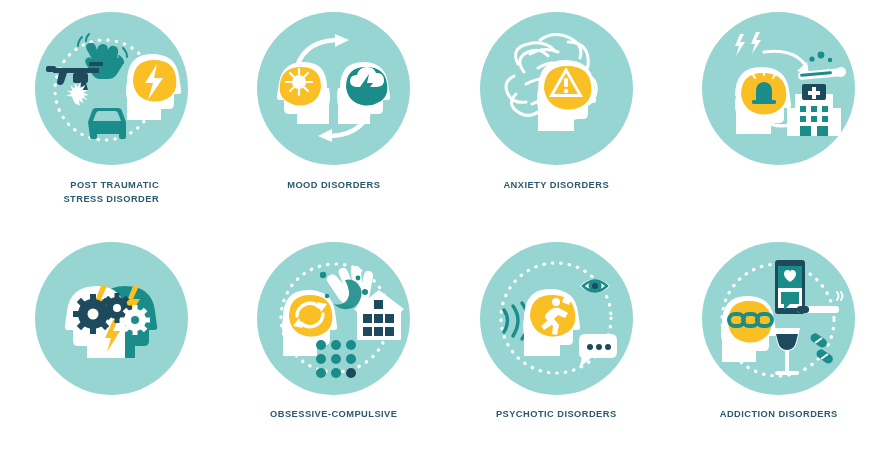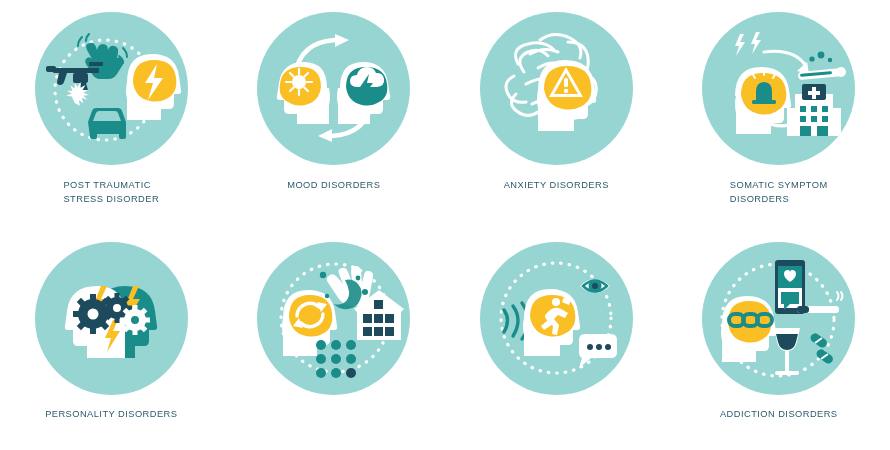--- a/index.html
+++ b/index.html
@@ -18,24 +18,24 @@
   .circle{
     position:relative;
     width:153px;height:153px;border-radius:50%;
     background:#96d5d2;
     margin-top:12px;
     overflow:hidden;
   }
   .cell.row2 .circle{margin-top:10px;}
   .label{
     margin-top:14px;
-    text-align:left;
+    text-align:right;
     color:#2c5a6e;
     font-size:9.3px;
-    font-weight:normal;
+    font-weight:bold;
     letter-spacing:.45px;
     line-height:13.5px;
     text-transform:uppercase;
   }
   .cell.row2 .label{margin-top:13px;}
   svg{display:block;}
   .ic{position:absolute;left:0;top:0;}
 </style>
 </head>
 <body>
@@ -213,24 +213,20 @@
             <rect x="120" y="94" width="6" height="6"></rect>
             <rect x="98" y="104" width="6" height="6"></rect>
             <rect x="109" y="104" width="6" height="6"></rect>
             <rect x="120" y="104" width="6" height="6"></rect>
             <rect x="98" y="114" width="11" height="10"></rect>
             <rect x="115" y="114" width="11" height="10"></rect>
           </g>
         </g>
       </svg>
     </div>
-    <div class="label">
-      <div>SOMATIC SYMPTOM</div>
-      <div>DISORDERS</div>
-    </div>
   </div>
 
   <div class="cell row2">
     <div class="circle">
       <svg class="ic" width="153" height="153" viewBox="0 0 153 153">
 
         <path d="M62 74 q0 -30 28 -30 q27 0 30 25 l2 15 q1 4 -3 4 l-5 0 l0 11 q0 5 -5 5 l-9 0 l0 12 l-38 0 z" fill="#1a8c8a"></path>
 
         <path d="M90 74 q0 -30 -28 -30 q-27 0 -30 25 l-2 15 q-1 4 3 4 l5 0 l0 11 q0 5 5 5 l9 0 l0 12 l38 0 z" fill="#ffffff"></path>
 
@@ -277,23 +273,20 @@
               <rect x="9" y="-2.5" width="6" height="5"></rect>
             <rect x="-2.5" y="-15" width="5" height="6" transform="rotate(45)"></rect>
             <rect x="-2.5" y="9" width="5" height="6" transform="rotate(45)"></rect>
             <rect x="-15" y="-2.5" width="6" height="5" transform="rotate(45)"></rect>
             <rect x="9" y="-2.5" width="6" height="5" transform="rotate(45)"></rect>
           </g>
           <circle cx="100" cy="78" r="4" fill="#1a8c8a"></circle>
         </g>
       </svg>
     </div>
-    <div class="label">
-      <div>PERSONALITY DISORDERS</div>
-    </div>
   </div>
 
   <div class="cell row2">
     <div class="circle">
       <svg class="ic" width="153" height="153" viewBox="0 0 153 153">
         <circle cx="78" cy="76" r="54" fill="none" stroke="#ffffff" stroke-width="3.2" stroke-linecap="round" stroke-dasharray="0.5 8"></circle>
 
         <path d="M26 76 q0 -28 25 -28 q24 0 27 22 l2 14 q1 4 -3 4 l-4 0 l0 10 q0 5 -5 5 l-8 0 l0 11 l-34 0 l0 -21 q-2 -8 0 -17 z" fill="#ffffff"></path>
         <path d="M32 75 q0 -22 21 -22 q20 0 22 18 q2 14 -8 20 q-8 5 -18 3 q-15 -3 -17 -19 z" fill="#f9bf24"></path>
         <g fill="none" stroke="#ffffff" stroke-width="3.4" stroke-linecap="round">
@@ -335,20 +328,21 @@
           <circle cx="64" cy="117" r="5"></circle>
             <circle cx="79" cy="117" r="5"></circle>
             <circle cx="94" cy="117" r="5"></circle>
           <circle cx="64" cy="131" r="5"></circle>
             <circle cx="79" cy="131" r="5"></circle>
           <circle cx="94" cy="131" r="5" fill="#1d4a5c"></circle>
         </g>
       </svg>
     </div>
     <div class="label">
+      <div>OBSESSIVE-COMPULSIVE</div>
     </div>
   </div>
 
   <div class="cell row2">
     <div class="circle">
       <svg class="ic" width="153" height="153" viewBox="0 0 153 153">
         <circle cx="76" cy="76" r="55" fill="none" stroke="#ffffff" stroke-width="3.2" stroke-linecap="round" stroke-dasharray="0.5 8"></circle>
 
         <g fill="none" stroke="#1a8c8a" stroke-width="3.4" stroke-linecap="round">
           <path d="M24 68 q7 10 0 22"></path>
@@ -375,20 +369,23 @@
 
         <g>
           <path d="M99 98 q0 -6 6 -6 l26 0 q6 0 6 6 l0 12 q0 6 -6 6 l-20 0 l-12 10 l3 -10 q-3 -1 -3 -6 z" fill="#ffffff"></path>
           <g fill="#1d4a5c">
             <circle cx="110" cy="105" r="3"></circle>
             <circle cx="119" cy="105" r="3"></circle>
             <circle cx="128" cy="105" r="3"></circle>
           </g>
         </g>
       </svg>
+    </div>
+    <div class="label">
+      <div>PSYCHOTIC DISORDERS</div>
     </div>
   </div>
 
   <div class="cell row2">
     <div class="circle">
       <svg class="ic" width="153" height="153" viewBox="0 0 153 153">
         <circle cx="76" cy="78" r="56" fill="none" stroke="#ffffff" stroke-width="3.2" stroke-linecap="round" stroke-dasharray="0.5 8"></circle>
 
         <path d="M20 82 q0 -28 25 -28 q24 0 27 22 l2 14 q1 4 -3 4 l-4 0 l0 10 q0 5 -5 5 l-8 0 l0 11 l-34 0 l0 -21 q-2 -8 0 -17 z" fill="#ffffff"></path>
         <path d="M26 81 q0 -22 21 -22 q20 0 22 18 q2 14 -8 20 q-8 5 -18 3 q-15 -3 -17 -19 z" fill="#f9bf24"></path>

